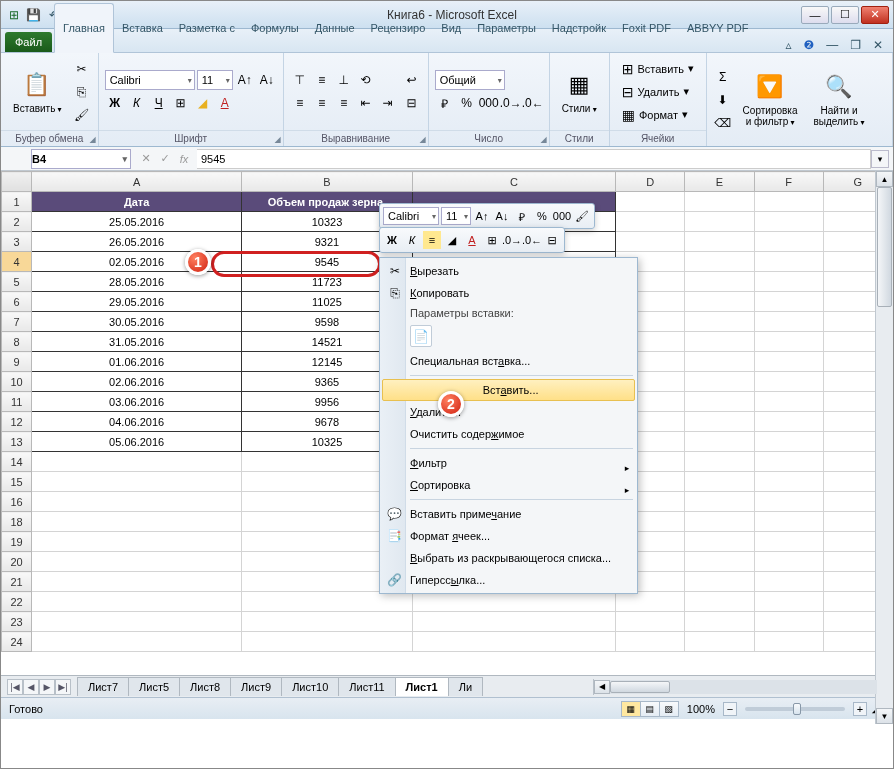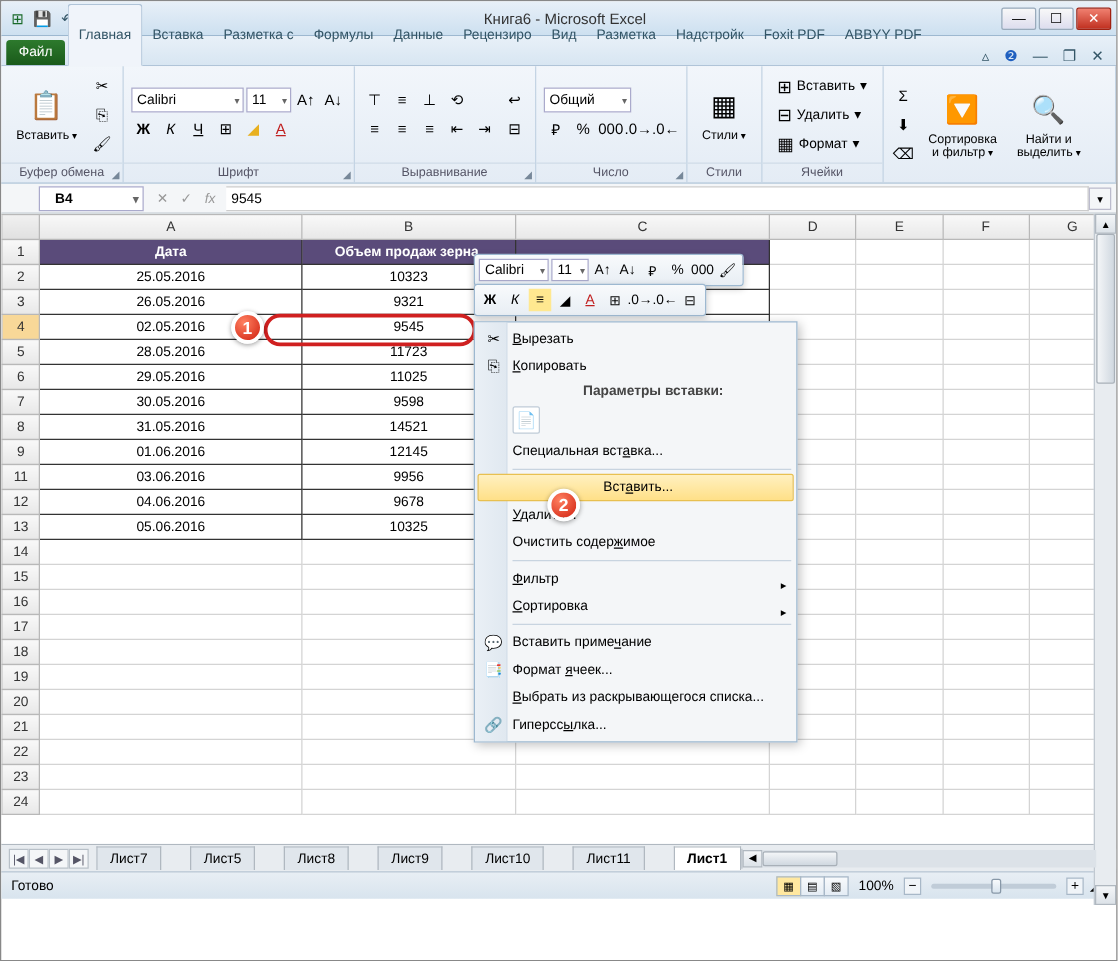--- a/index.html
+++ b/index.html
@@ -36,21 +36,21 @@
 .small-col { display: flex; flex-direction: column; gap: 3px; }
 .small-row { display: flex; gap: 2px; align-items: center; }
 .sm-btn { width: 20px; height: 20px; display: flex; align-items: center; justify-content: center; font-size: 12px; border: 1px solid transparent; cursor: pointer; }
 .combo { height: 20px; border: 1px solid #aac; background: #fff; font-size: 11px; padding: 0 14px 0 4px; display: flex; align-items: center; position: relative; }
 .combo::after { content: "▾"; position: absolute; right: 2px; font-size: 8px; color: #666; }
 .med-btn { display: flex; align-items: center; gap: 4px; padding: 2px 6px; font-size: 11px; cursor: pointer; }
 .med-btn .ico { font-size: 14px; }
 
 
 .formula-row { height: 24px; display: flex; align-items: center; border-bottom: 1px solid #c0c8d0; background: #f4f6f8; font-size: 11px; }
-.namebox { width: 84px; height: 20px; border: 1px solid #aac; background: #fff; margin: 0 6px 0 30px; display: flex; align-items: center; padding: 0 12px; position: relative; font-weight: bold; }
+.namebox { width: 100px; height: 20px; border: 1px solid #aac; background: #fff; margin: 0 6px 0 30px; display: flex; align-items: center; padding: 0 0; position: relative; font-weight: bold; }
 .namebox::after { content: "▾"; position: absolute; right: 3px; color: #666; font-size: 9px; }
 .fx-ctl { display: flex; gap: 1px; margin-right: 4px; }
 .fx-ctl span { width: 18px; height: 18px; display: flex; align-items: center; justify-content: center; color: #999; font-size: 11px; }
 .fx-input { flex: 1; height: 20px; border: 1px solid #ccc; border-left: none; background: #fff; padding: 0 4px; display: flex; align-items: center; }
 .fx-expand { width: 18px; height: 18px; border: 1px solid #bbc; display: flex; align-items: center; justify-content: center; font-size: 9px; margin-right: 4px; }
 
 
 .grid-wrap { position: relative; height: 504px; overflow: hidden; background: #fff; }
 .grid { border-collapse: collapse; width: 100%; table-layout: fixed; }
 .grid th, .grid td { border: 1px solid #d4d4d4; height: 20px; font-size: 11px; text-align: center; padding: 0; }
@@ -70,33 +70,33 @@
 .mini-toolbar .combo { height: 18px; }
 .mini-toolbar .sm-btn { width: 18px; height: 18px; font-size: 11px; }
 
 
 .ctx-menu { position: absolute; background: #f4f6f8; border: 1px solid #9db8d0; box-shadow: 2px 2px 8px rgba(0,0,0,.25); font-size: 11px; z-index: 20; min-width: 230px; padding: 2px; }
 .ctx-item { display: flex; align-items: center; height: 22px; padding: 0 24px 0 28px; position: relative; cursor: pointer; }
 .ctx-item:hover, .ctx-item.hover { background: linear-gradient(#fff0c0,#ffe088); border: 1px solid #e8c050; padding: 0 23px 0 27px; border-radius: 2px; justify-content: center; }
 .ctx-item .ico { position: absolute; left: 4px; width: 18px; text-align: center; font-size: 12px; }
 .ctx-item .sub::after { content: "▸"; position: absolute; right: 6px; font-size: 9px; }
 .ctx-sep { height: 1px; background: #c8d4e0; margin: 3px 2px 3px 28px; }
-.ctx-heading { padding: 3px 0 3px 28px; font-weight: bold; color: #444; text-align: center; }
+.ctx-heading { padding: 3px 0 3px 28px; font-weight: normal; color: #444; }
 .ctx-iconrow { display: flex; gap: 4px; padding: 3px 0 3px 28px; }
 .ctx-iconrow .picon { width: 22px; height: 22px; border: 1px solid #c0ccd8; background: #fff; display: flex; align-items: center; justify-content: center; font-size: 13px; border-radius: 2px; }
 .ctx-icon-col { position: absolute; left: 0; top: 0; bottom: 0; width: 26px; background: linear-gradient(90deg,#eaf0f6,#e0e8f0); border-right: 1px solid #d0dce8; }
 
 
 .badge { position: absolute; width: 26px; height: 26px; background: radial-gradient(circle at 35% 30%, #ff8060, #d02010); border: 3px solid #fff; border-radius: 50%; color: #fff; font-weight: bold; display: flex; align-items: center; justify-content: center; font-size: 14px; box-shadow: 0 1px 4px rgba(0,0,0,.4); z-index: 30; }
 
 
 .sheet-area { height: 22px; display: flex; align-items: center; background: #e8ecf0; border-top: 1px solid #b0b8c0; font-size: 11px; }
 .sheet-nav { display: flex; margin: 0 6px; }
 .sheet-nav span { width: 16px; height: 16px; display: flex; align-items: center; justify-content: center; background: #f4f6f8; border: 1px solid #b8c0c8; font-size: 9px; color: #556; cursor: pointer; }
-.sheet-tabs { display: flex; flex: 1; overflow: hidden; gap: 24px; }
+.sheet-tabs { display: flex; flex: 1; overflow: hidden; }
 .sheet-tab { padding: 3px 10px; background: #e0e6ec; border: 1px solid #b0b8c0; border-bottom: none; margin-right: -1px; cursor: pointer; }
 .sheet-tab.active { background: #fff; font-weight: bold; }
 .hscroll { width: 300px; height: 16px; background: #e8ecf0; display: flex; align-items: center; border-left: 1px solid #b8c0c8; }
 .hscroll .arr { width: 16px; height: 14px; background: linear-gradient(#f4f6f8,#dce2e8); border: 1px solid #b0b8c0; display: flex; align-items: center; justify-content: center; font-size: 8px; }
 .hscroll .track { flex: 1; height: 14px; background: #dce2e8; position: relative; }
 .hscroll .thumb { position: absolute; left: 0; width: 60px; height: 12px; top: 1px; background: linear-gradient(#f4f6f8,#d0d8e0); border: 1px solid #a8b0b8; border-radius: 2px; }
 
 
 .statusbar { height: 22px; background: linear-gradient(#e8eef4,#d8e4ee); border-top: 1px solid #b0c0d0; display: flex; align-items: center; padding: 0 8px; font-size: 11px; }
 .statusbar .spacer { flex: 1; }
@@ -135,21 +135,21 @@
 
 <div class="ribbon-tabs">
   <div class="file-tab">Файл</div>
   <div class="tab active">Главная</div>
   <div class="tab">Вставка</div>
   <div class="tab">Разметка с</div>
   <div class="tab">Формулы</div>
   <div class="tab">Данные</div>
   <div class="tab">Рецензиро</div>
   <div class="tab">Вид</div>
-  <div class="tab">Разметка</div>
+  <div class="tab">Параметры</div>
   <div class="tab">Надстройк</div>
   <div class="tab">Foxit PDF</div>
   <div class="tab">ABBYY PDF</div>
   <div class="spacer"></div>
   <span class="mini">▵</span>
   <span class="mini" style="color:#2060c0">❷</span>
   <span class="mini">—</span>
   <span class="mini">❐</span>
   <span class="mini">✕</span>
 </div>
@@ -403,20 +403,30 @@
           <th class="rowhdr">9</th>
           <td class="data-cell">01.06.2016</td>
           <td class="data-cell">12145</td>
           <td class="data-cell"></td>
           <td></td>
           <td></td>
           <td></td>
           <td></td>
         </tr>
         <tr>
+          <th class="rowhdr">10</th>
+          <td class="data-cell">02.06.2016</td>
+          <td class="data-cell">9365</td>
+          <td class="data-cell"></td>
+          <td></td>
+          <td></td>
+          <td></td>
+          <td></td>
+        </tr>
+        <tr>
           <th class="rowhdr">11</th>
           <td class="data-cell">03.06.2016</td>
           <td class="data-cell">9956</td>
           <td class="data-cell"></td>
           <td></td>
           <td></td>
           <td></td>
           <td></td>
         </tr>
         <tr>
@@ -454,30 +464,20 @@
           <td></td>
           <td></td>
           <td></td>
           <td></td>
           <td></td>
           <td></td>
           <td></td>
         </tr>
         <tr>
           <th class="rowhdr">16</th>
-          <td></td>
-          <td></td>
-          <td></td>
-          <td></td>
-          <td></td>
-          <td></td>
-          <td></td>
-        </tr>
-        <tr>
-          <th class="rowhdr">17</th>
           <td></td>
           <td></td>
           <td></td>
           <td></td>
           <td></td>
           <td></td>
           <td></td>
         </tr>
         <tr>
           <th class="rowhdr">18</th>

